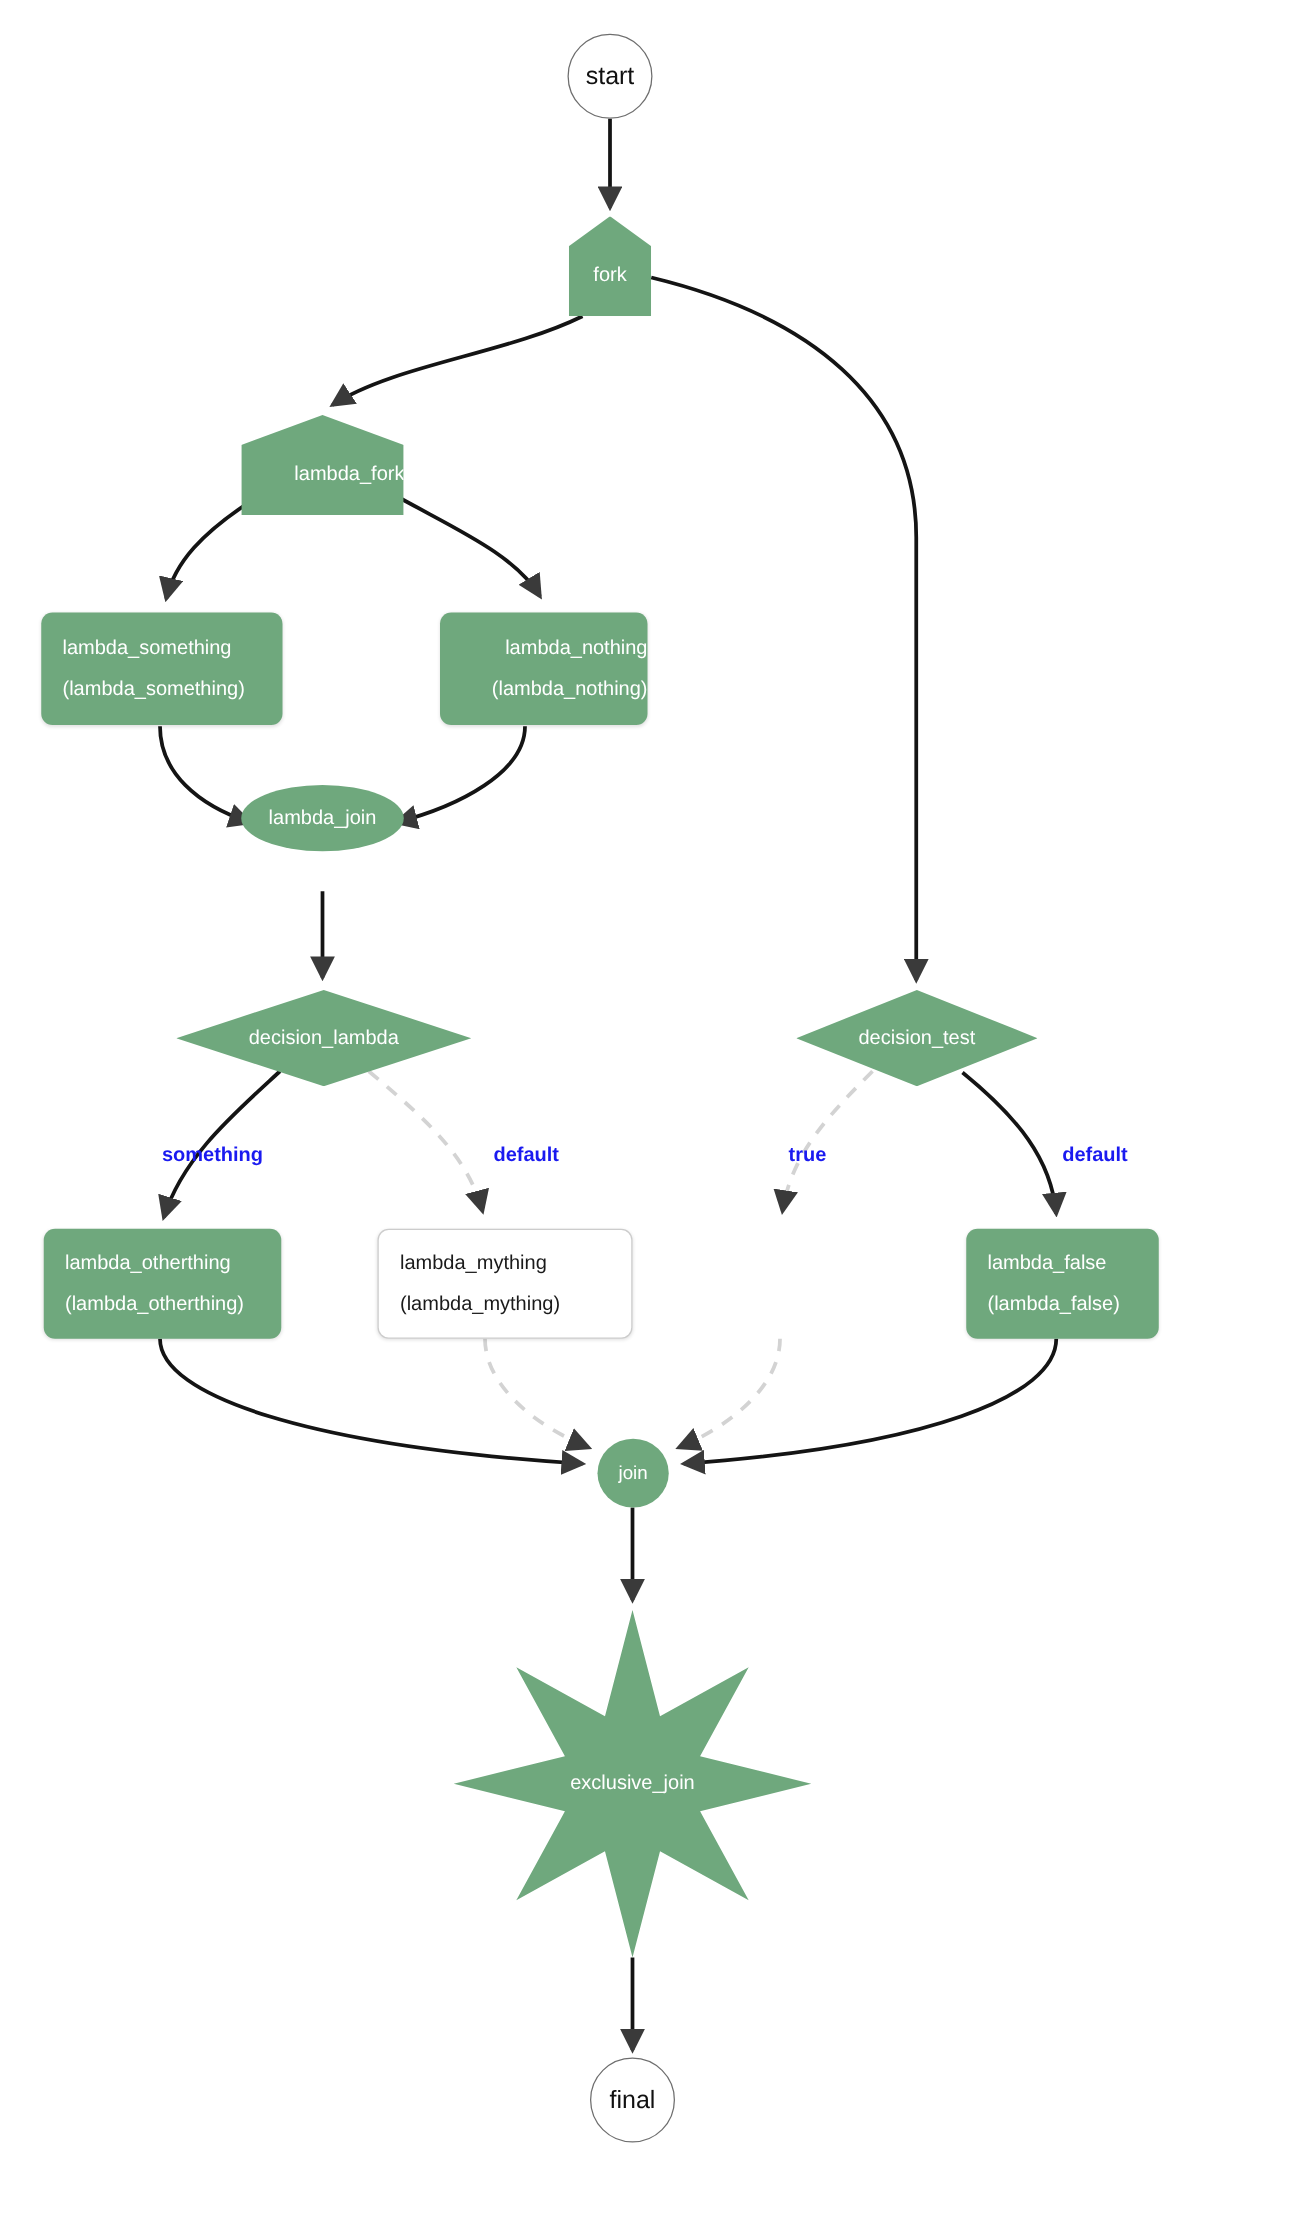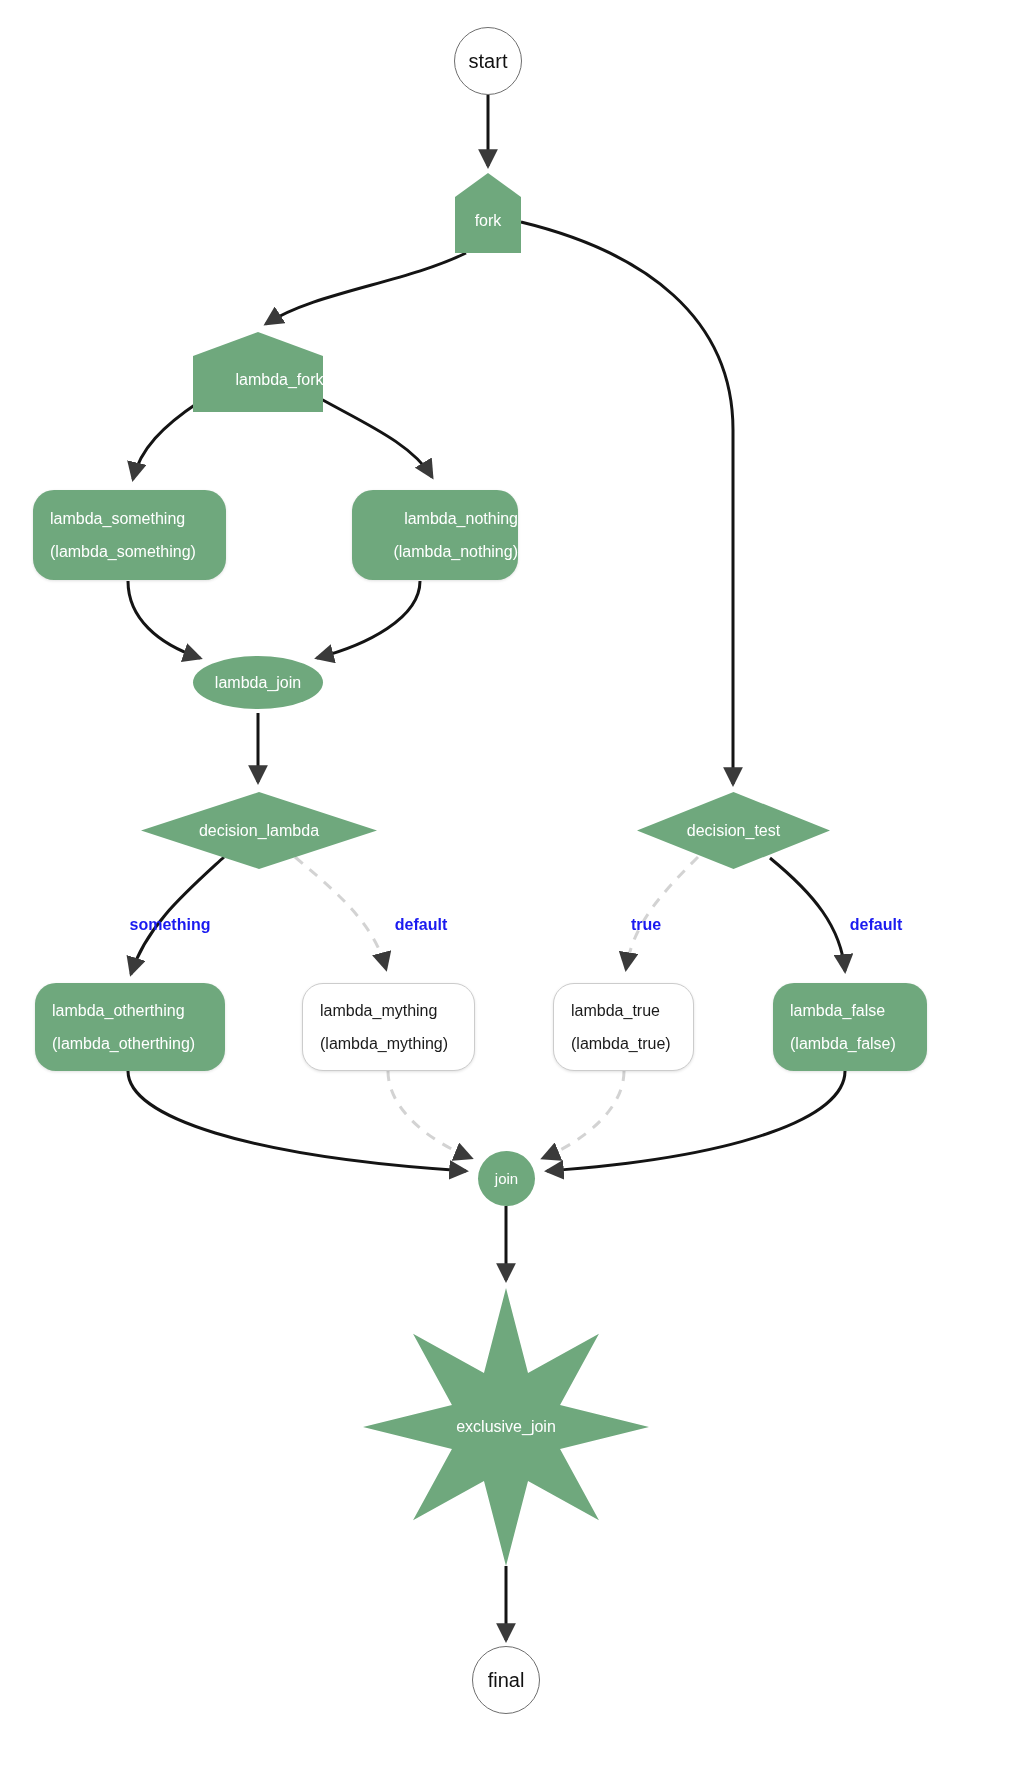--- a/index.html
+++ b/index.html
@@ -13,38 +13,38 @@
   svg.edges{position:absolute;left:0;top:0;width:1032px;height:1772px;}
   .edge{stroke:#141414;stroke-width:3;fill:none;}
   .edge.dashed{stroke:#d3d3d3;stroke-dasharray:10 9;}
 
   .node{position:absolute;box-sizing:border-box;display:flex;align-items:center;justify-content:center;}
   .circle{border-radius:50%;background:#ffffff;border:1px solid #6e6e6e;font-size:20px;color:#111111;}
   .house{background:#6FA87D;clip-path:polygon(50% 0%,100% 30%,100% 100%,0% 100%,0% 30%);
          color:#ffffff;font-size:16px;padding-top:16px;justify-content:center;}
   .ellipse{background:#6FA87D;border-radius:50%;color:#ffffff;font-size:16px;}
   .diamond{background:#6FA87D;clip-path:polygon(50% 0%,100% 50%,50% 100%,0% 50%);color:#ffffff;font-size:16px;}
-  .gbox,.wbox{border-radius:21px;flex-direction:column;justify-content:center;align-items:flex-start;
+  .gbox,.wbox{border-radius:9px;flex-direction:column;justify-content:center;align-items:flex-start;
          gap:15px;padding-left:17px;font-size:16px;box-shadow:0 1px 3px rgba(0,0,0,0.12);}
   .gbox{background:#6FA87D;color:#ffffff;}
   .wbox{background:#ffffff;border:1px solid #cccccc;color:#1a1a1a;}
   .star{background:#6FA87D;color:#ffffff;font-size:16px;
     clip-path:polygon(50% 0%,57.7% 30.6%,82.5% 16.5%,68.9% 42.1%,100% 50%,68.9% 57.9%,82.5% 83.5%,57.7% 69.4%,50% 100%,42.3% 69.4%,17.5% 83.5%,31.1% 57.9%,0% 50%,31.1% 42.1%,17.5% 16.5%,42.3% 30.6%);}
   .edge-label{position:absolute;transform:translate(-50%,-50%);color:#1a1af0;font-weight:bold;font-size:16px;white-space:nowrap;}
 
   #n-start{left:454px;top:27px;width:68px;height:68px;}
   #n-fork{left:455px;top:173px;width:66px;height:80px;}
   #n-lambda_fork{left:193px;top:332px;width:130px;height:80px;padding-left:43px;}
   #n-lambda_something{left:33px;top:490px;width:193px;height:90px;}
   #n-lambda_nothing{left:352px;top:490px;width:166px;height:90px;align-items:flex-end;}
-  #n-lambda_join{left:193px;top:656px;width:130px;height:53px;}
+  #n-lambda_join{left:193px;top:628px;width:130px;height:53px;}
   #n-decision_lambda{left:141px;top:792px;width:236px;height:77px;}
   #n-decision_test{left:637px;top:792px;width:193px;height:77px;}
   #n-lambda_otherthing{left:35px;top:983px;width:190px;height:88px;}
-  #n-lambda_mything{left:302px;top:983px;width:173px;height:88px;}
+  #n-lambda_mything{left:302px;top:983px;width:204px;height:88px;}
   #n-lambda_true{left:553px;top:983px;width:141px;height:88px;}
   #n-lambda_false{left:773px;top:983px;width:154px;height:88px;}
   #n-join{left:478px;top:1151px;width:57px;height:55px;font-size:15px;}
   #n-exclusive_join{left:363px;top:1288px;width:286px;height:278px;}
   #n-final{left:472px;top:1646px;width:68px;height:68px;}
 
   #el-something{left:170px;top:925px;}
   #el-default1{left:421px;top:925px;}
   #el-true{left:646px;top:925px;}
   #el-default2{left:876px;top:925px;}
@@ -117,24 +117,20 @@
   <div id="n-lambda_otherthing" class="node gbox">
     <span>lambda_otherthing</span>
     <span>(lambda_otherthing)</span>
   </div>
 
   <div id="n-lambda_mything" class="node wbox">
     <span>lambda_mything</span>
     <span>(lambda_mything)</span>
   </div>
 
-  <div id="n-lambda_true" class="node wbox">
-    <span>lambda_true</span>
-    <span>(lambda_true)</span>
-  </div>
 
   <div id="n-lambda_false" class="node gbox">
     <span>lambda_false</span>
     <span>(lambda_false)</span>
   </div>
 
   <div id="n-join" class="node ellipse">
     <span>join</span>
   </div>
 

